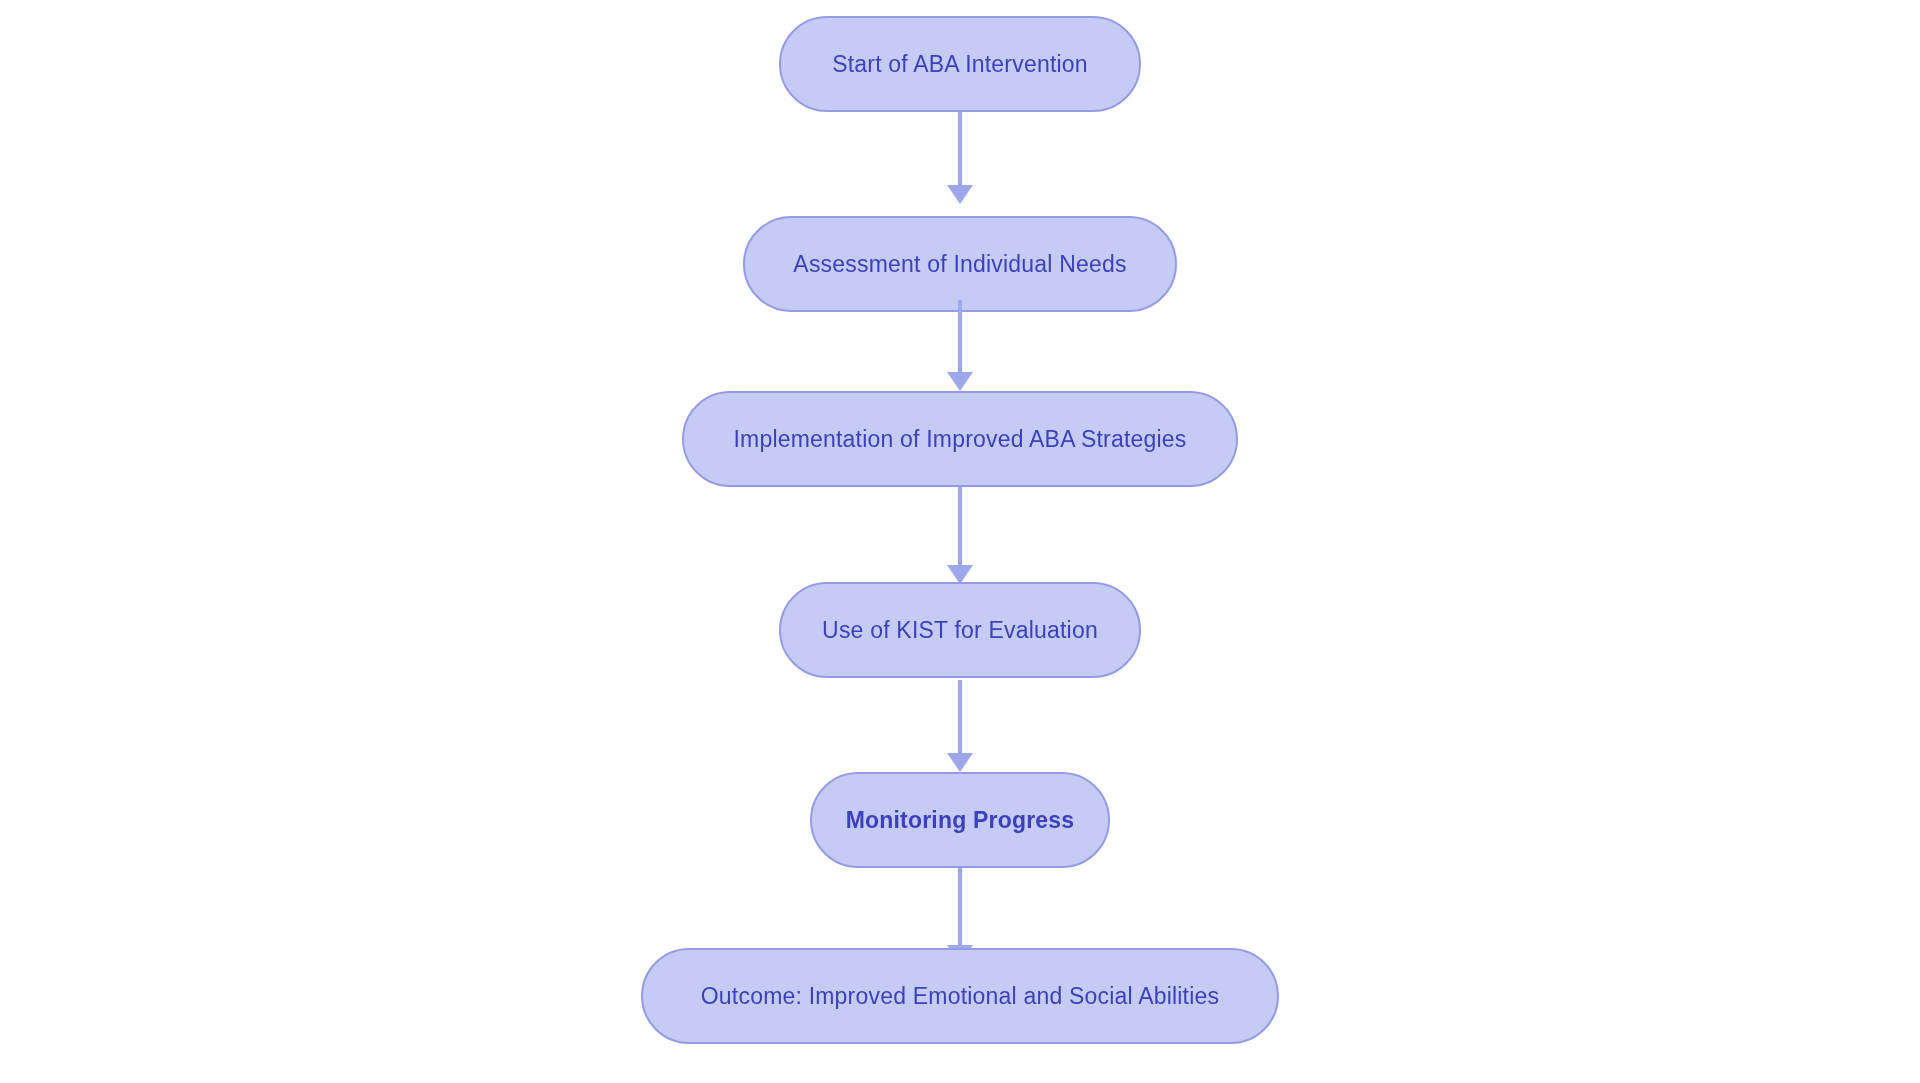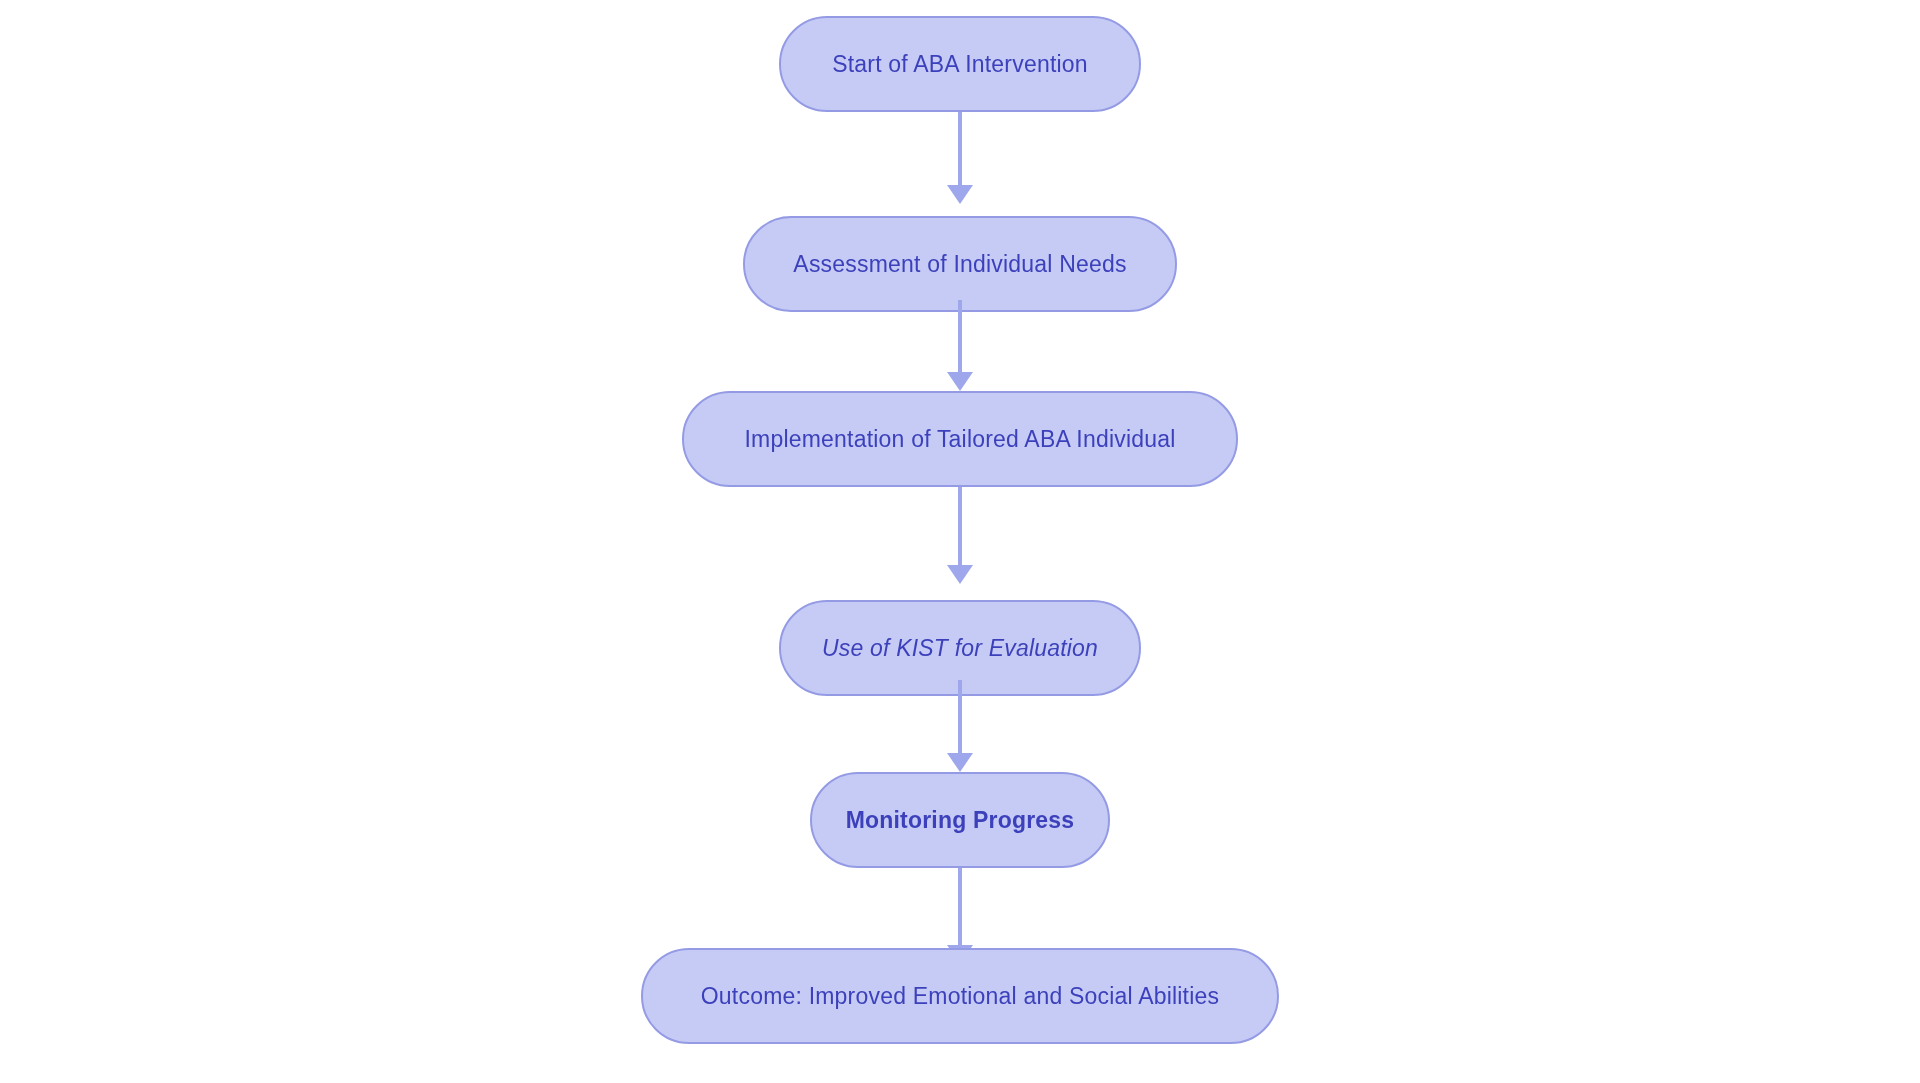--- a/index.html
+++ b/index.html
@@ -28,21 +28,21 @@
     align-items: center;
     justify-content: center;
     text-align: center;
     color: var(--node-text, #3c41bb);
     font-size: 23px;
     letter-spacing: 0.2px;
   }
   .node-1 { top: 16px;  width: 362px; }
   .node-2 { top: 216px; width: 434px; }
   .node-3 { top: 391px; width: 556px; }
-  .node-4 { top: 600px; width: 362px; font-style: italic; }
+  .node-4 { top: 582px; width: 362px; }
   .node-5 { top: 772px; width: 300px; font-weight: bold; }
   .node-6 { top: 948px; width: 638px; }
 
   .arrow {
     position: absolute;
     left: calc(50% - 2px);
     width: 4px;
     background: var(--arrow, #9fa7ec);
   }
   .arrow::after {
@@ -74,21 +74,21 @@
 
   <div class="arrow arrow-1"></div>
 
   <div class="node node-2">
     <span>Assessment of Individual Needs</span>
   </div>
 
   <div class="arrow arrow-2"></div>
 
   <div class="node node-3">
-    <span>Implementation of Tailored ABA Individual</span>
+    <span>Implementation of Improved ABA Strategies</span>
   </div>
 
   <div class="arrow arrow-3"></div>
 
   <div class="node node-4">
     <span>Use of KIST for Evaluation</span>
   </div>
 
   <div class="arrow arrow-4"></div>
 

